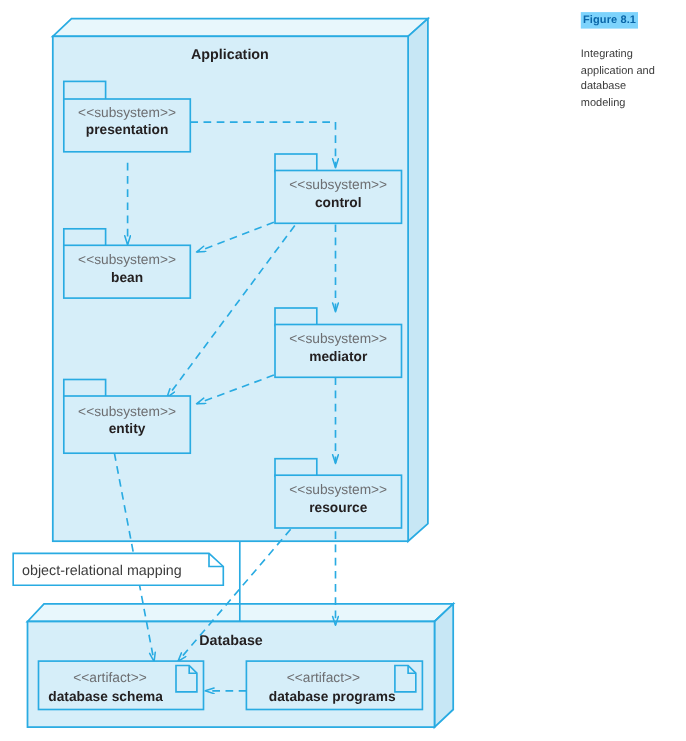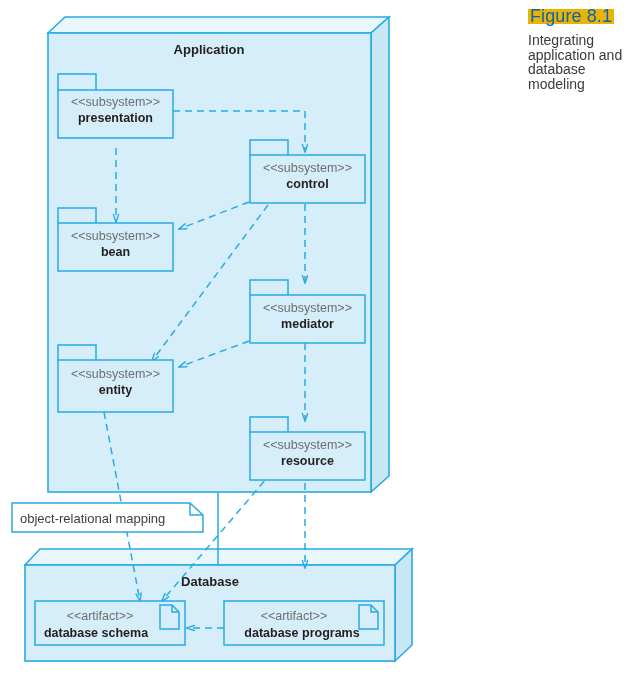--- a/index.html
+++ b/index.html
@@ -14,33 +14,33 @@
   svg{display:block;}
 
   .fig-caption{
     position:absolute;
     left:528px; top:8px;
     width:96px;
     font-family:"Liberation Sans", sans-serif;
   }
   .fig-title{
     display:inline-block;
-    font-size:18px;
-    font-weight:normal;
+    font-size:10px;
+    font-weight:bold;
     color:#0a66a8;
-    background:#eab308;
+    background:#7dd3fc;
     padding:0 2px 0 2px;
     line-height:15px;
     letter-spacing:0.1px;
   }
   .fig-body{
-    font-size:14px;
+    font-size:10px;
     color:#3a3a3a;
     line-height:14.5px;
-    margin-top:7px;
+    margin-top:17px;
     white-space:pre-line;
   }
   .stereo{
     font-size:12.5px;
     fill:#6d6e71;
     font-family:"Liberation Sans", sans-serif;
   }
   .nodename{
     font-size:12.5px;
     font-weight:bold;

